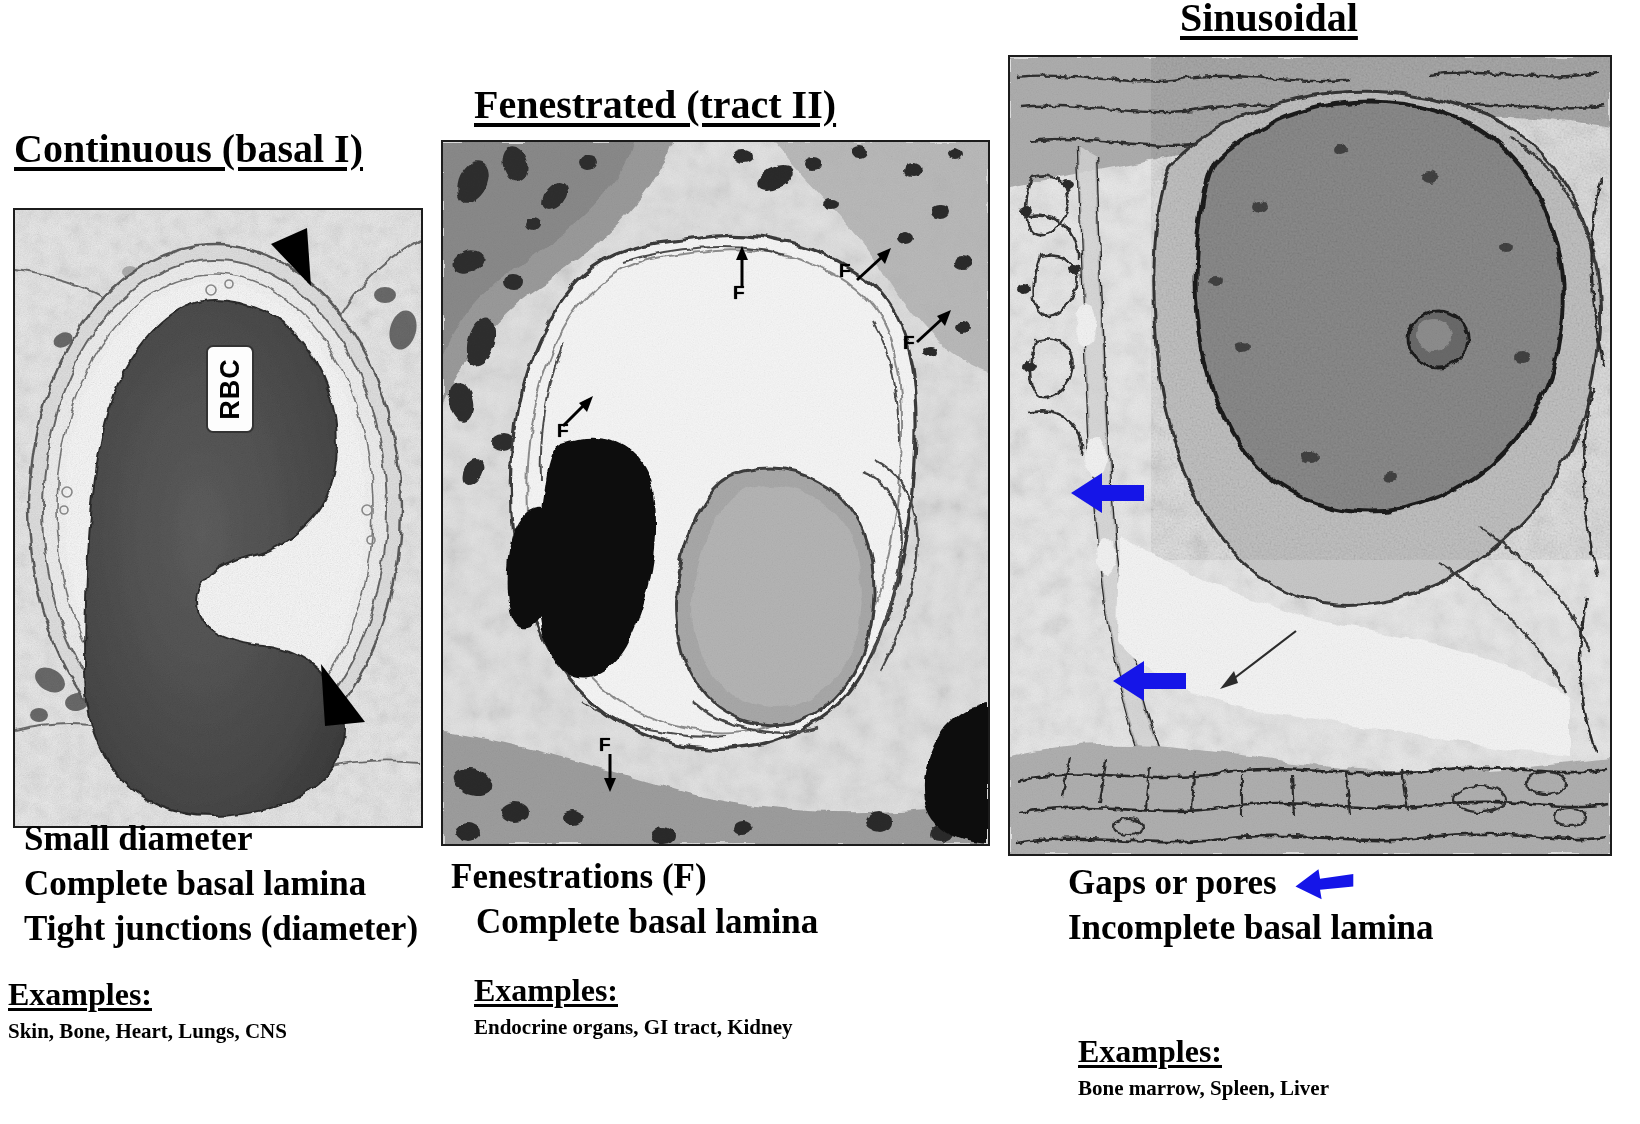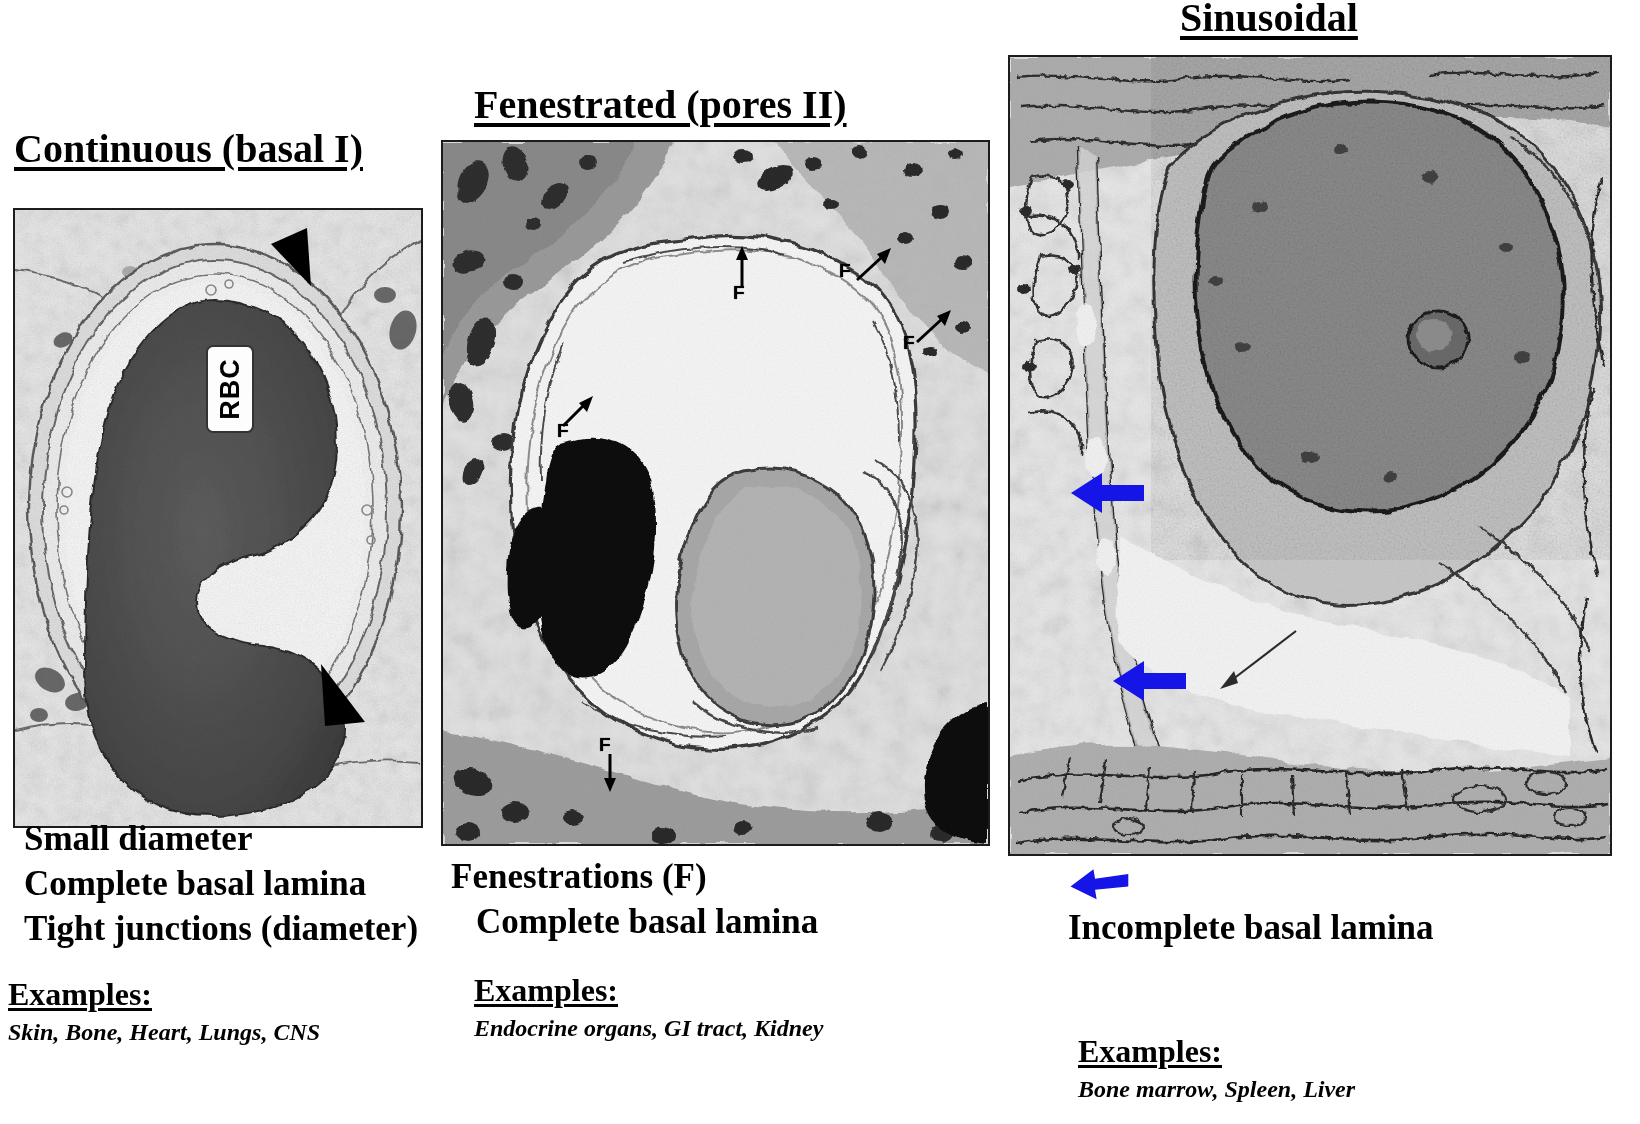--- a/index.html
+++ b/index.html
@@ -41,21 +41,21 @@
     line-height:1.18;
   }
   .big-line{font-size:35px;}
   .ex-label{
     font-size:32px;font-weight:bold;
     text-decoration:underline;
     text-decoration-thickness:3px;
     text-underline-offset:3px;
     white-space:nowrap;
   }
-  .ex-list{font-size:24px;font-weight:bold;white-space:nowrap;font-style:italic;}
+  .ex-list{font-size:21px;font-weight:bold;white-space:nowrap;}
 
   
   .rbc-tag{
     position:absolute;
     background:#fdfdfd;
     border:2px solid #333;
     border-radius:7px;
     font-family:"Liberation Sans", sans-serif;
     font-weight:bold;
     font-size:27px;
@@ -190,21 +190,21 @@
   <div class="caption-line big-line" style="position:absolute;left:24px;top:818px;">Small diameter</div>
   <div class="caption-line big-line" style="position:absolute;left:24px;top:863px;">Complete basal lamina</div>
   <div class="caption-line big-line" style="position:absolute;left:24px;top:908px;">Tight junctions (diameter)</div>
 
   <div class="ex-label" style="position:absolute;left:8px;top:976px;">Examples:</div>
   <div class="ex-list" style="position:absolute;left:8px;top:1019px;">Skin, Bone, Heart, Lungs, CNS</div>
 </div>
 
 <div class="panel">
 
-  <div class="col-title" style="position:absolute;left:474px;top:84px;">Fenestrated (pores II)</div>
+  <div class="col-title" style="position:absolute;left:474px;top:84px;">Fenestrated (tract II)</div>
 
   <div class="micro" style="left:441px;top:140px;width:545px;height:702px;">
     <svg class="layer" viewBox="0 0 545 702" preserveAspectRatio="none">
       <defs>
         <filter id="gr2">
           <feTurbulence type="fractalNoise" baseFrequency="0.85" numOctaves="4" seed="21"></feTurbulence>
           <feColorMatrix type="saturate" values="0"></feColorMatrix>
           <feComponentTransfer>
               <feFuncA type="linear" slope="0.34"></feFuncA>
             </feComponentTransfer>
@@ -548,20 +548,21 @@
     <svg class="blue-arrow" style="left:58px;top:412px;width:78px;height:48px;" viewBox="0 0 78 48">
       <path d="M76 16 L34 16 L34 4 L3 24 L34 44 L34 32 L76 32 Z" fill="#1515e8"></path>
     </svg>
 
     <svg class="blue-arrow" style="left:100px;top:600px;width:78px;height:48px;" viewBox="0 0 78 48">
       <path d="M76 16 L34 16 L34 4 L3 24 L34 44 L34 32 L76 32 Z" fill="#1515e8"></path>
     </svg>
   </div>
 
   <div style="position:absolute;left:1068px;top:862px;display:flex;align-items:center;gap:16px;">
+    <span class="caption-line big-line">Gaps or pores</span>
     <svg style="width:62px;height:38px;margin-top:4px;" viewBox="0 0 78 48">
       <path d="M76 10 L34 16 L32 4 L3 26 L36 42 L34 30 L76 26 Z" fill="#1515e8"></path>
     </svg>
   </div>
 
   <div class="caption-line big-line" style="position:absolute;left:1068px;top:907px;">Incomplete basal lamina</div>
 
   <div class="ex-label" style="position:absolute;left:1078px;top:1033px;">Examples:</div>
   <div class="ex-list" style="position:absolute;left:1078px;top:1076px;">Bone marrow, Spleen, Liver</div>
 </div>

